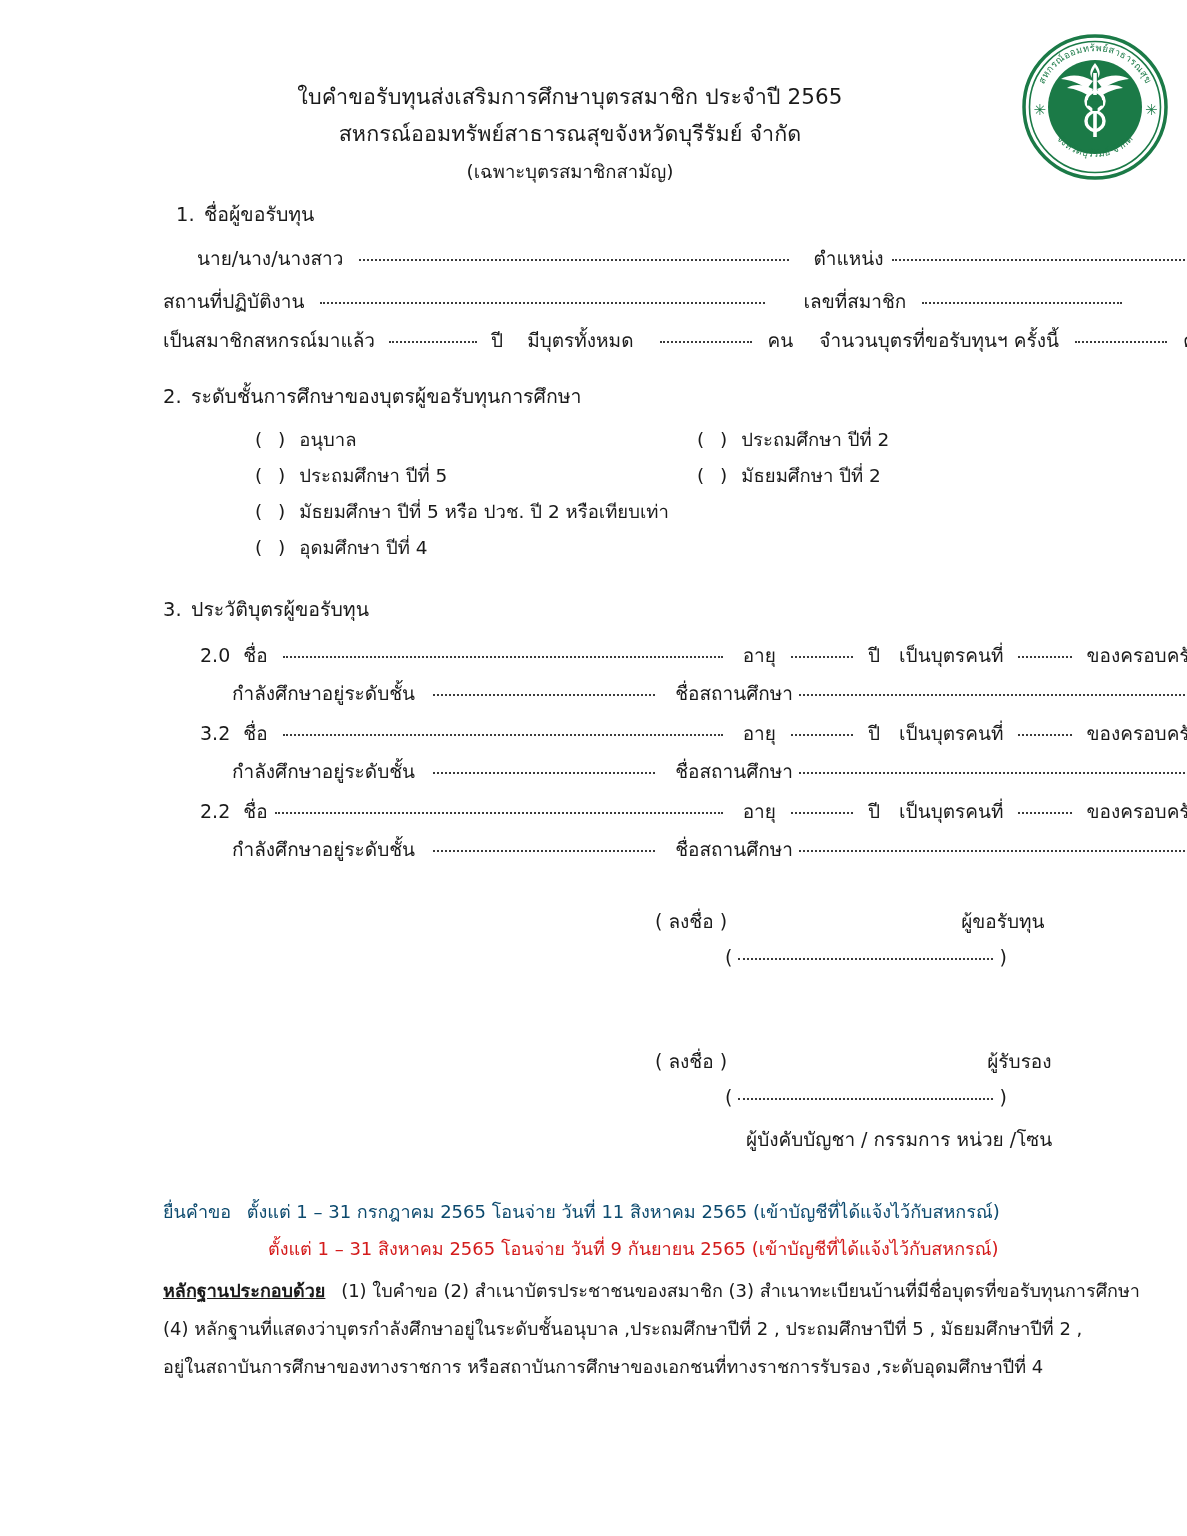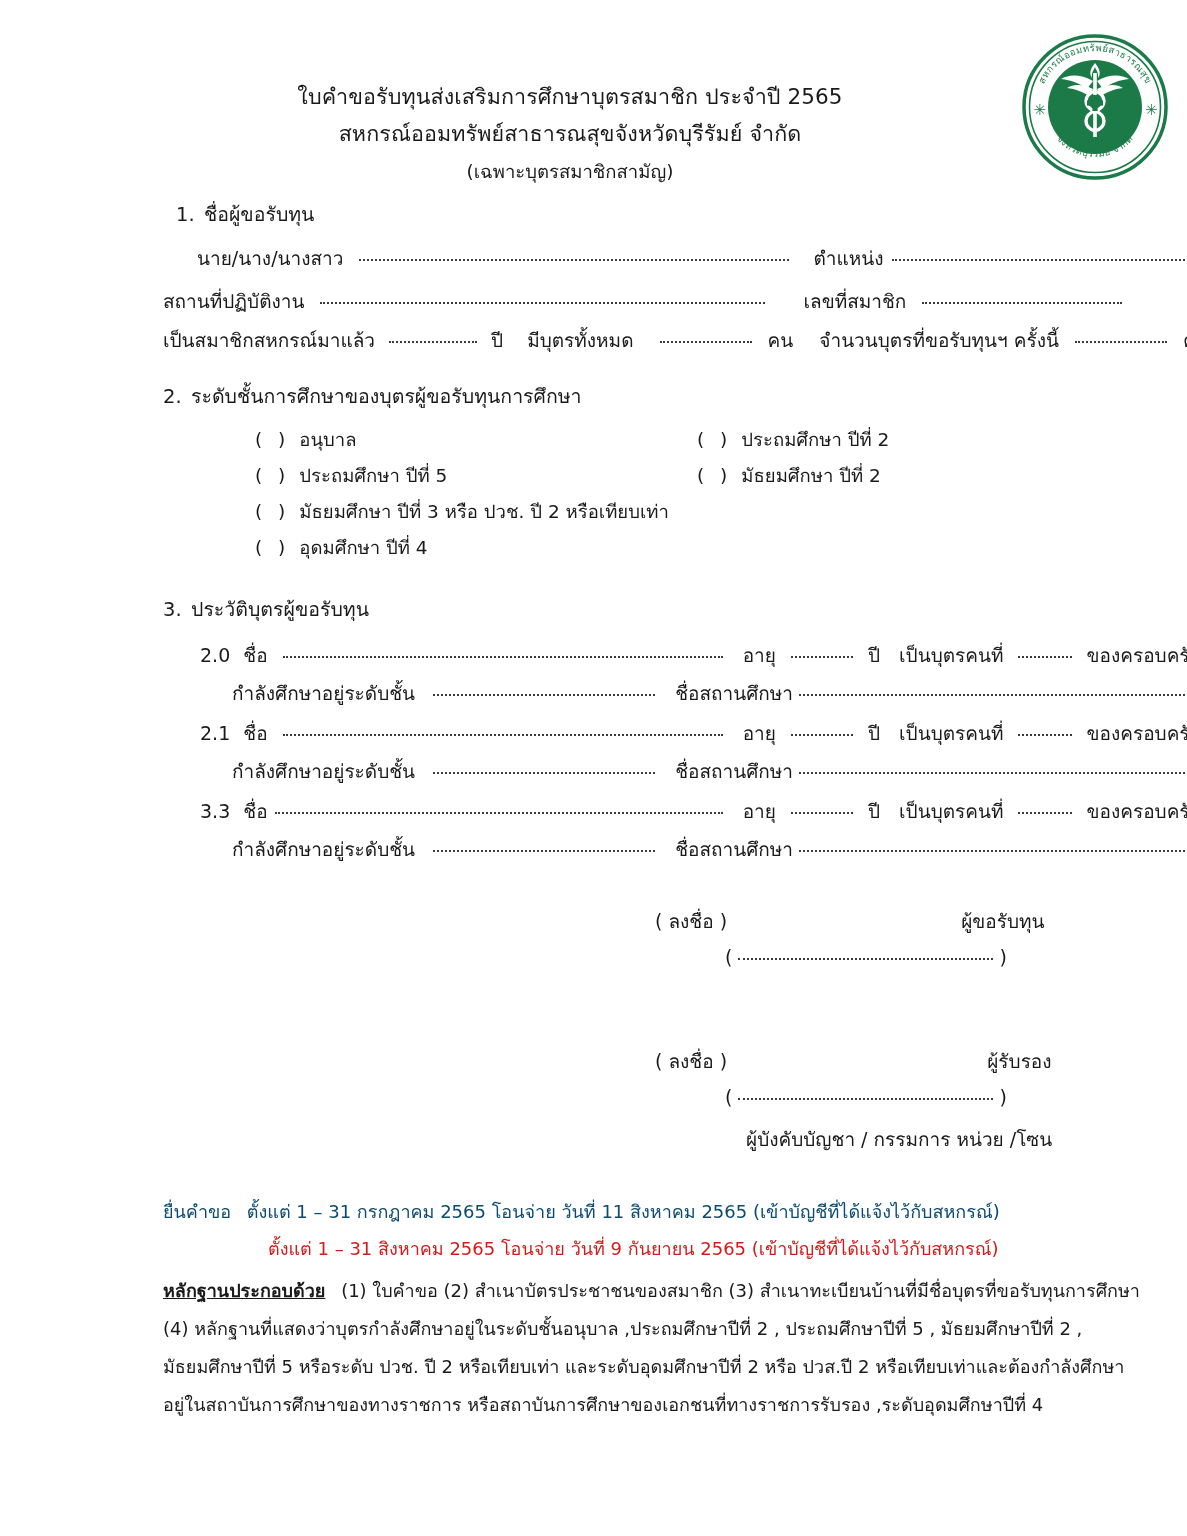--- a/index.html
+++ b/index.html
@@ -196,21 +196,21 @@
     <span class="num">2.</span><span>ระดับชั้นการศึกษาของบุตรผู้ขอรับทุนการศึกษา</span>
   </div>
 
   <div class="opt" style="left:255px; top:425px;">
     <span class="box">(  )</span><span>อนุบาล</span>
   </div>
   <div class="opt" style="left:255px; top:461px;">
     <span class="box">(  )</span><span>ประถมศึกษา ปีที่ 5</span>
   </div>
   <div class="opt" style="left:255px; top:497px;">
-    <span class="box">(  )</span><span>มัธยมศึกษา ปีที่ 3 หรือ ปวช. ปี 2 หรือเทียบเท่า</span>
+    <span class="box">(  )</span><span>มัธยมศึกษา ปีที่ 5 หรือ ปวช. ปี 2 หรือเทียบเท่า</span>
   </div>
   <div class="opt" style="left:255px; top:533px;">
     <span class="box">(  )</span><span>อุดมศึกษา  ปีที่  4</span>
   </div>
 
   <div class="opt" style="left:697px; top:425px;">
     <span class="box">(  )</span><span>ประถมศึกษา ปีที่ 2</span>
   </div>
   <div class="opt" style="left:697px; top:461px;">
     <span class="box">(  )</span><span>มัธยมศึกษา  ปีที่ 2</span>
@@ -232,39 +232,39 @@
     <span style="margin-left:9px;">ของครอบครัว</span>
   </div>
   <div class="row" style="left:232px; top:678px;">
     <span>กำลังศึกษาอยู่ระดับชั้น</span>
     <span class="dots" style="width:222px; margin-left:12px;"></span>
     <span style="margin-left:14px;">ชื่อสถานศึกษา</span>
     <span class="dots" style="width:398px; margin-left:0px;"></span>
   </div>
 
   <div class="row" style="left:200px; top:718px;">
-    <span>2.1</span>
+    <span>3.2</span>
     <span style="margin-left:7px;">ชื่อ</span>
     <span class="dots" style="width:440px; margin-left:9px;"></span>
     <span style="margin-left:14px;">อายุ</span>
     <span class="dots" style="width:62px; margin-left:9px;"></span>
     <span style="margin-left:9px;">ปี</span>
     <span style="margin-left:13px;">เป็นบุตรคนที่</span>
     <span class="dots" style="width:54px; margin-left:8px;"></span>
     <span style="margin-left:9px;">ของครอบครัว</span>
   </div>
   <div class="row" style="left:232px; top:756px;">
     <span>กำลังศึกษาอยู่ระดับชั้น</span>
     <span class="dots" style="width:222px; margin-left:12px;"></span>
     <span style="margin-left:14px;">ชื่อสถานศึกษา</span>
     <span class="dots" style="width:398px; margin-left:0px;"></span>
   </div>
 
   <div class="row" style="left:200px; top:796px;">
-    <span>3.3</span>
+    <span>2.2</span>
     <span style="margin-left:7px;">ชื่อ</span>
     <span class="dots" style="width:448px; margin-left:1px;"></span>
     <span style="margin-left:14px;">อายุ</span>
     <span class="dots" style="width:62px; margin-left:9px;"></span>
     <span style="margin-left:9px;">ปี</span>
     <span style="margin-left:13px;">เป็นบุตรคนที่</span>
     <span class="dots" style="width:54px; margin-left:8px;"></span>
     <span style="margin-left:9px;">ของครอบครัว</span>
   </div>
   <div class="row" style="left:232px; top:834px;">
@@ -304,17 +304,16 @@
   <div class="red" style="left:268px; top:1234px; color:#d41b1b;">
     <span>ตั้งแต่  1 – 31 สิงหาคม 2565 โอนจ่าย วันที่  9 กันยายน  2565  (เข้าบัญชีที่ได้แจ้งไว้กับสหกรณ์)</span>
   </div>
 
   <div class="foot" style="top:1272px;">
     <div class="foot-line">
       <span class="underline-bold">หลักฐานประกอบด้วย</span>
       <span style="margin-left:10px;">(1) ใบคำขอ  (2) สำเนาบัตรประชาชนของสมาชิก  (3) สำเนาทะเบียนบ้านที่มีชื่อบุตรที่ขอรับทุนการศึกษา</span>
     </div>
     <div class="foot-line">(4) หลักฐานที่แสดงว่าบุตรกำลังศึกษาอยู่ในระดับชั้นอนุบาล ,ประถมศึกษาปีที่ 2 , ประถมศึกษาปีที่ 5 , มัธยมศึกษาปีที่ 2 ,</div>
-    <div class="foot-line">มัธยมศึกษาปีที่ 5 หรือระดับ ปวช. ปี 2 หรือเทียบเท่า  และระดับอุดมศึกษาปีที่ 2 หรือ ปวส.ปี 2 หรือเทียบเท่าและต้องกำลังศึกษา</div>
     <div class="foot-line">อยู่ในสถาบันการศึกษาของทางราชการ หรือสถาบันการศึกษาของเอกชนที่ทางราชการรับรอง ,ระดับอุดมศึกษาปีที่ 4</div>
   </div>
 
 </div>
 
 </body></html>

